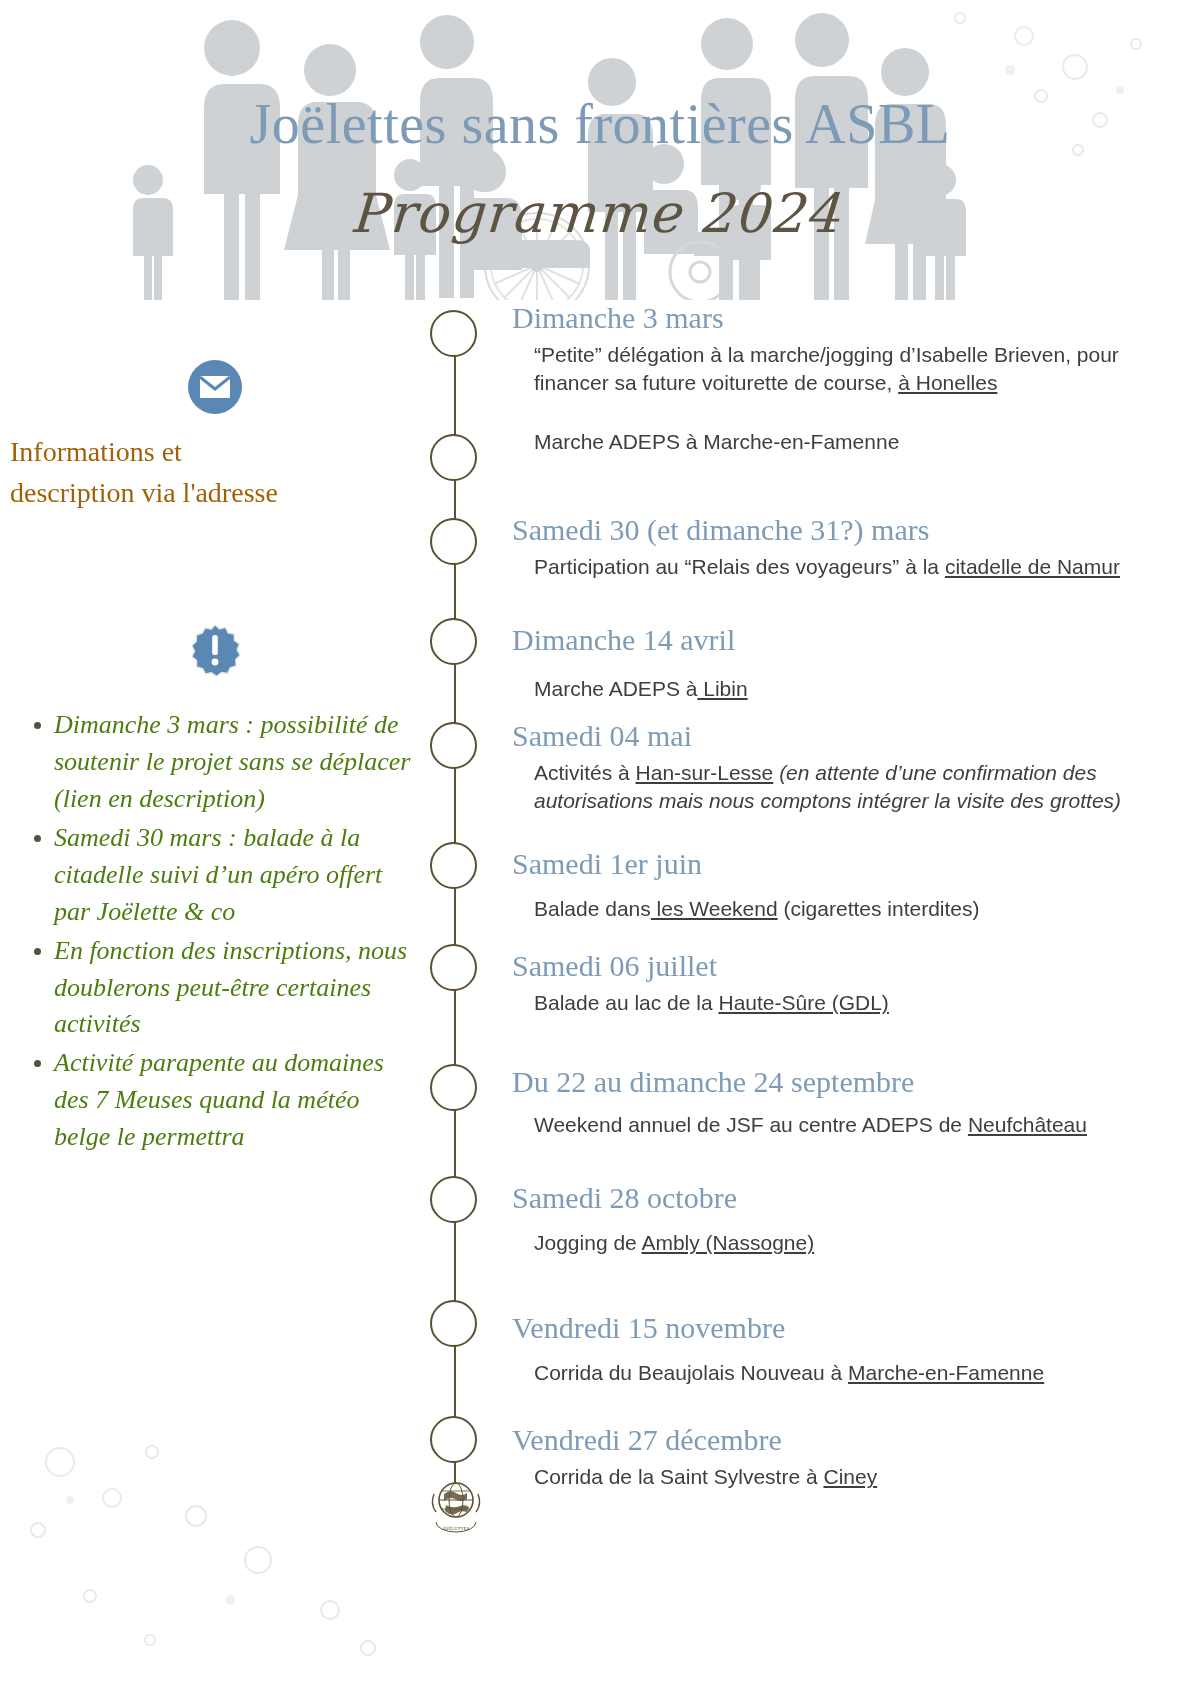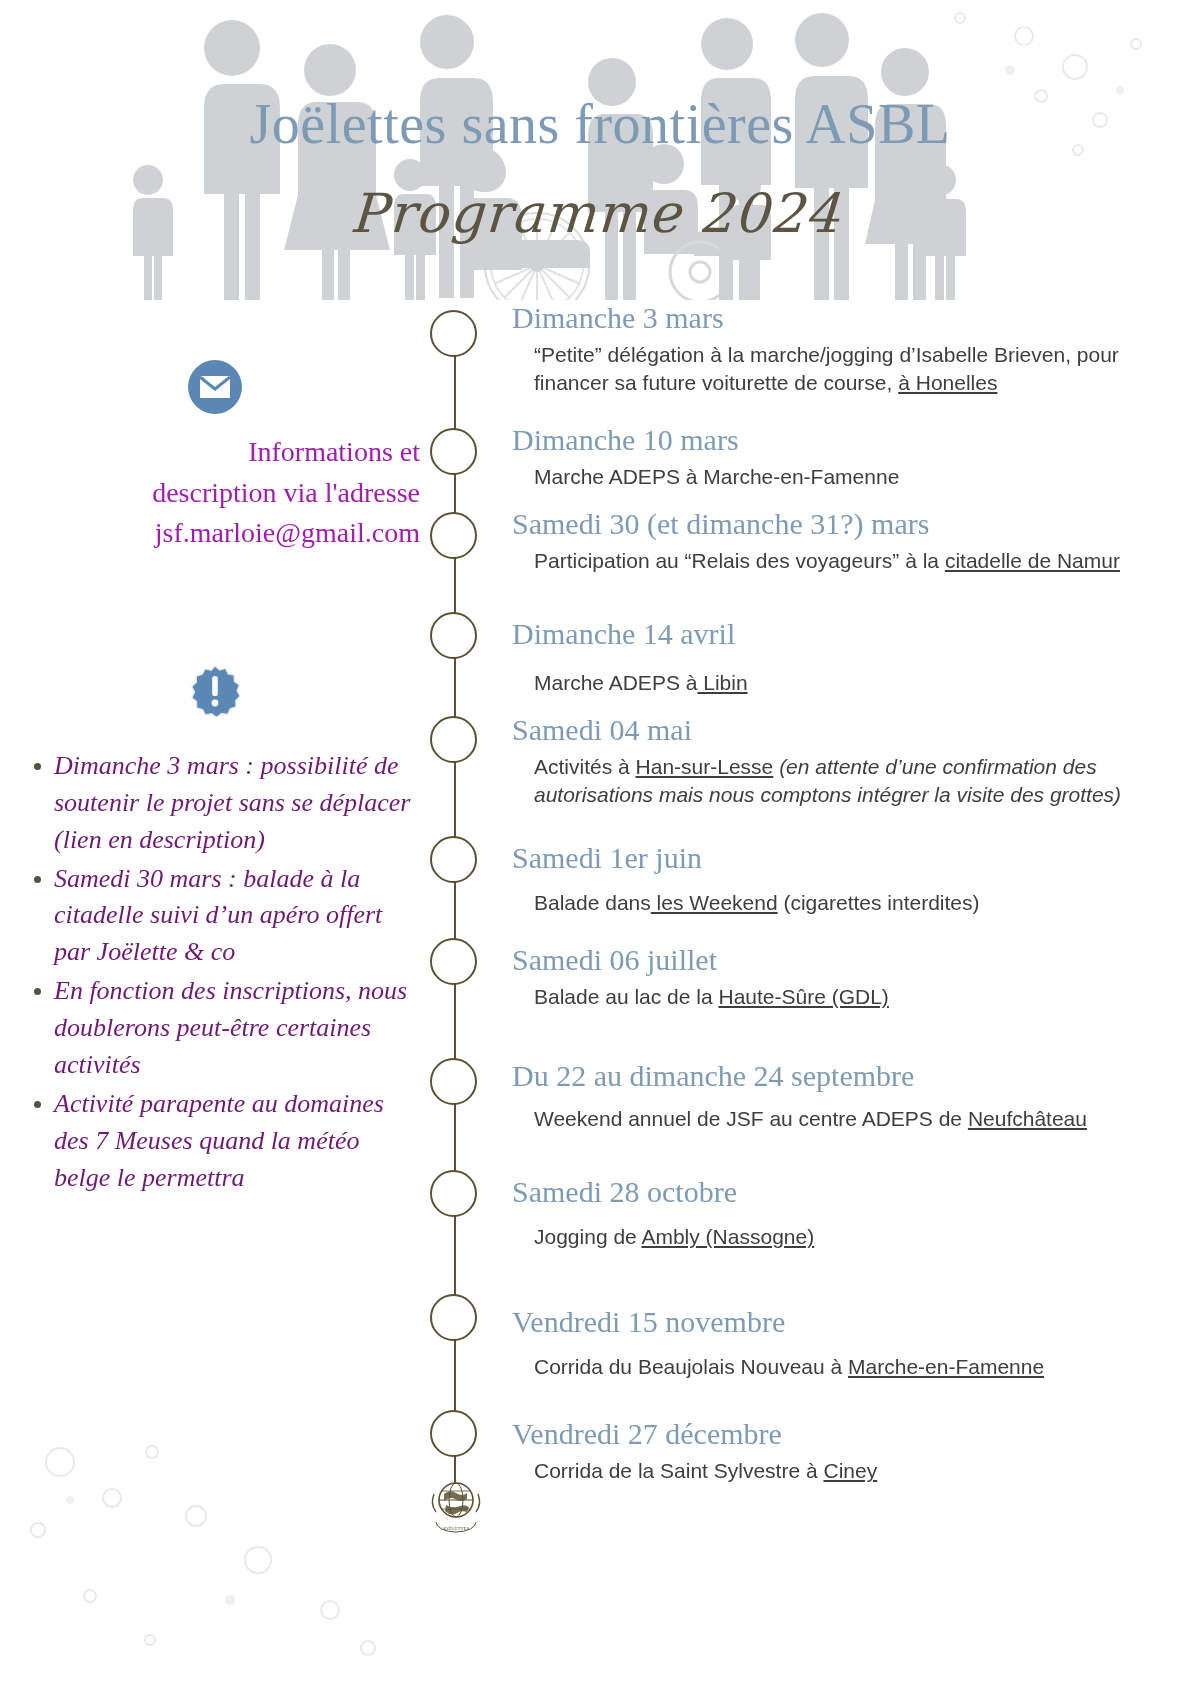--- a/index.html
+++ b/index.html
@@ -43,40 +43,40 @@
 
   
   .left-col{position:absolute;left:10px;top:360px;width:410px;}
   .mail-icon-wrap{text-align:center;margin-bottom:14px;}
   .mail-circle{
     display:inline-block;width:54px;height:54px;border-radius:50%;
     background:#5b87b4;position:relative;
   }
   .mail-circle svg{position:absolute;left:12px;top:16px;}
   .contact-text{
-    text-align:right;
+    text-align:left;
     font-family:"Liberation Serif", serif;
     font-size:28px;
     line-height:1.45;
-    color:#a21caf;
+    color:#a16207;
   }
   .contact-text div{white-space:nowrap;}
 
   .alert-wrap{text-align:center;margin-top:110px;}
   .alert-badge{display:inline-block;width:54px;height:54px;position:relative;}
 
   .notes{
     margin:26px 0 0 10px;
     padding:0 0 0 34px;
     list-style:none;
     font-family:"Liberation Serif", serif;
     font-style:italic;
     font-size:26px;
     line-height:1.42;
-    color:#701a75;
+    color:#4d7c0f;
   }
   .notes li{position:relative;margin-bottom:2px;}
   .notes li:before{
     content:"";position:absolute;left:-20px;top:15px;
     width:7px;height:7px;border-radius:50%;background:#57503f;
   }
 
   
   .timeline{position:absolute;left:430px;top:300px;width:760px;}
   .tl-line{
@@ -223,21 +223,20 @@
         <svg width="30" height="22" viewBox="0 0 30 22" xmlns="http://www.w3.org/2000/svg">
           <rect x="0" y="0" width="30" height="22" rx="1" fill="#ffffff"></rect>
           <path d="M0 1 L15 13 L30 1" fill="none" stroke="#5b87b4" stroke-width="3"></path>
         </svg>
       </span>
     </div>
 
     <div class="contact-text">
       <div>Informations et</div>
       <div>description via l'adresse</div>
-      <div>jsf.marloie@gmail.com</div>
     </div>
 
     <div class="alert-wrap">
       <span class="alert-badge">
         <svg width="54" height="54" viewBox="0 0 54 54" xmlns="http://www.w3.org/2000/svg">
           <path d="M27 2 l4.6 4.0 l5.9 -1.6 l2.6 5.5 l6.0 1.3 l0.2 6.2 l5.0 3.6 l-2.3 5.7 l3.0 5.4 l-4.3 4.5 l0.3 6.1 l-5.8 2.0 l-2.6 5.6 l-6.1 -0.9 l-4.9 3.8 l-5.1 -3.5 l-6.0 1.2 l-2.9 -5.4 l-5.9 -1.7 l-0.0 -6.2 l-4.7 -3.9 l2.6 -5.6 l-2.7 -5.5 l4.5 -4.3 l-0.0 -6.2 l5.9 -1.8 l2.9 -5.4 l6.0 1.4 z" fill="#5b87b4" stroke="#dfe4ea" stroke-width="1.2"></path>
           <rect x="24.2" y="12" width="5.6" height="20" rx="2.6" fill="#ffffff"></rect>
           <circle cx="27" cy="39" r="3.4" fill="#ffffff"></circle>
         </svg>
       </span>
@@ -255,21 +254,20 @@
     <div class="tl-line"></div>
 
     <div class="event" style="height:122px;">
       <span class="node" style="top:10px;"></span>
       <div class="ev-date">Dimanche 3 mars</div>
       <div class="ev-desc">“Petite” délégation à la marche/jogging d’Isabelle Brieven, pour financer sa future voiturette de course, <u>à Honelles</u></div>
     </div>
 
     <div class="event" style="height:84px;">
       <span class="node" style="top:6px;"></span>
-      <div class="ev-date">Dimanche 10 mars</div>
       <div class="ev-desc">Marche ADEPS à Marche-en-Famenne</div>
     </div>
 
     <div class="event" style="height:110px;">
       <span class="node" style="top:6px;"></span>
       <div class="ev-date">Samedi 30 (et dimanche 31?) mars</div>
       <div class="ev-desc">Participation au “Relais des voyageurs” à la <u>citadelle de Namur</u></div>
     </div>
 
     <div class="event" style="height:96px;">

